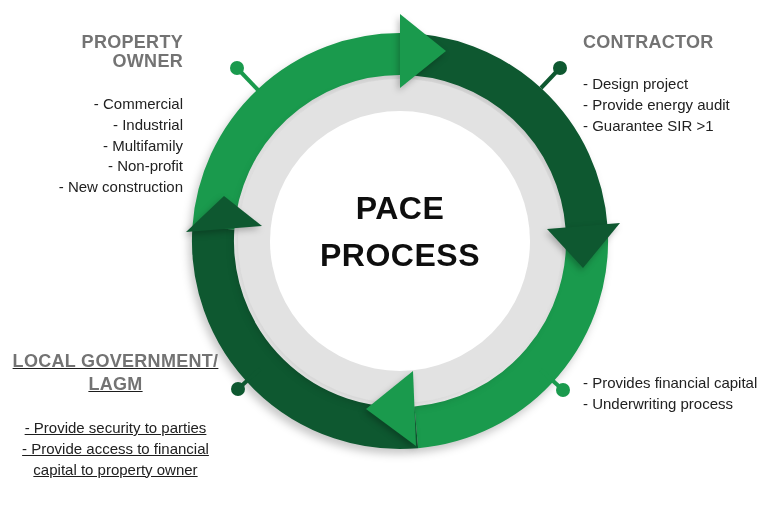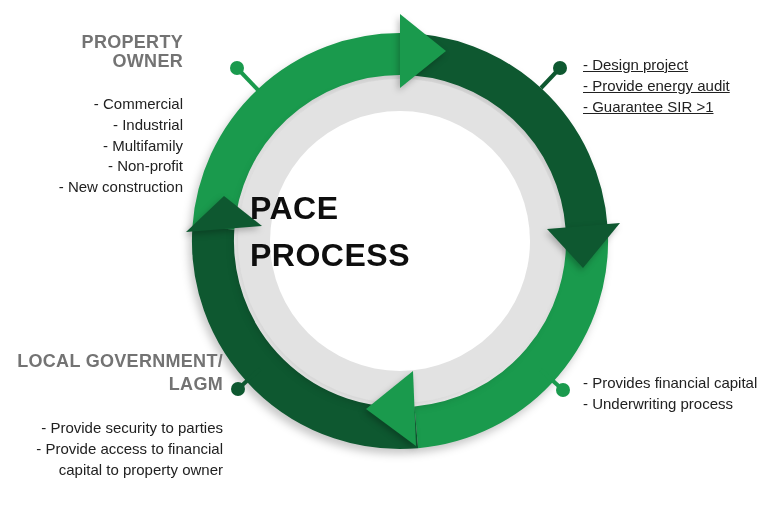--- a/index.html
+++ b/index.html
@@ -18,33 +18,33 @@
     margin:0; font-size:18px; line-height:19px; font-weight:700;
     letter-spacing:0.3px; color:#737373;
   }
   .block ul {
     list-style:none; margin:0; padding:0;
     font-size:15px; line-height:20.8px; color:#212121;
   }
   .block.po { left:20px;  top:33px;  width:163px; text-align:right; }
   .block.po ul { margin-top:23px; }
   .block.co { left:583px; top:33px;  width:182px; text-align:left; }
-  .block.co ul { margin-top:22px;text-decoration:underline; }
+  .block.co ul { margin-top:22px; }
   .block.co li { white-space:nowrap; }
-  .block.lg { left:8px;   top:350px; width:215px; text-align:right; }
+  .block.lg { left:8px;   top:350px; width:215px; text-align:center;text-decoration:underline; }
   .block.lg h2 { line-height:23px; }
   .block.lg ul { margin-top:22px; }
   .block.le { left:583px; top:350px; width:185px; text-align:left; }
   .block.le ul { margin-top:23px; }
   .block.le li { white-space:nowrap; }
 
   
   .center-label {
     position:absolute; left:250px; top:185px; width:300px;
-    font-weight:700; font-size:32px; line-height:47px;
+    text-align:center; font-weight:700; font-size:32px; line-height:47px;
     letter-spacing:0.5px; color:#0e0e0e;
   }
 
   svg .arc   { fill:none; stroke-width:42; stroke-linecap:butt; }
   svg .conn  { stroke-width:4; }
   .shadow-arcs   { filter:drop-shadow(-3px 5px 4px rgba(0,0,0,0.22)); }
   .shadow-inner  { filter:drop-shadow(-3px 4px 4px rgba(0,0,0,0.18)); }
   .shadow-arrows { filter:drop-shadow(-2px 3px 3px rgba(0,0,0,0.25)); }
 </style>
 </head>
@@ -94,20 +94,21 @@
   <ul>
     <li>- Commercial</li>
     <li>- Industrial</li>
     <li>- Multifamily</li>
     <li>- Non-profit</li>
     <li>- New construction</li>
   </ul>
 </div>
 
 <div class="block co">
+  <h2>CONTRACTOR</h2>
   <ul>
     <li>- Design project</li>
     <li>- Provide energy audit</li>
     <li>- Guarantee SIR &gt;1</li>
   </ul>
 </div>
 
 <div class="block lg">
   <h2>
     <span style="display:block">LOCAL GOVERNMENT/</span>

